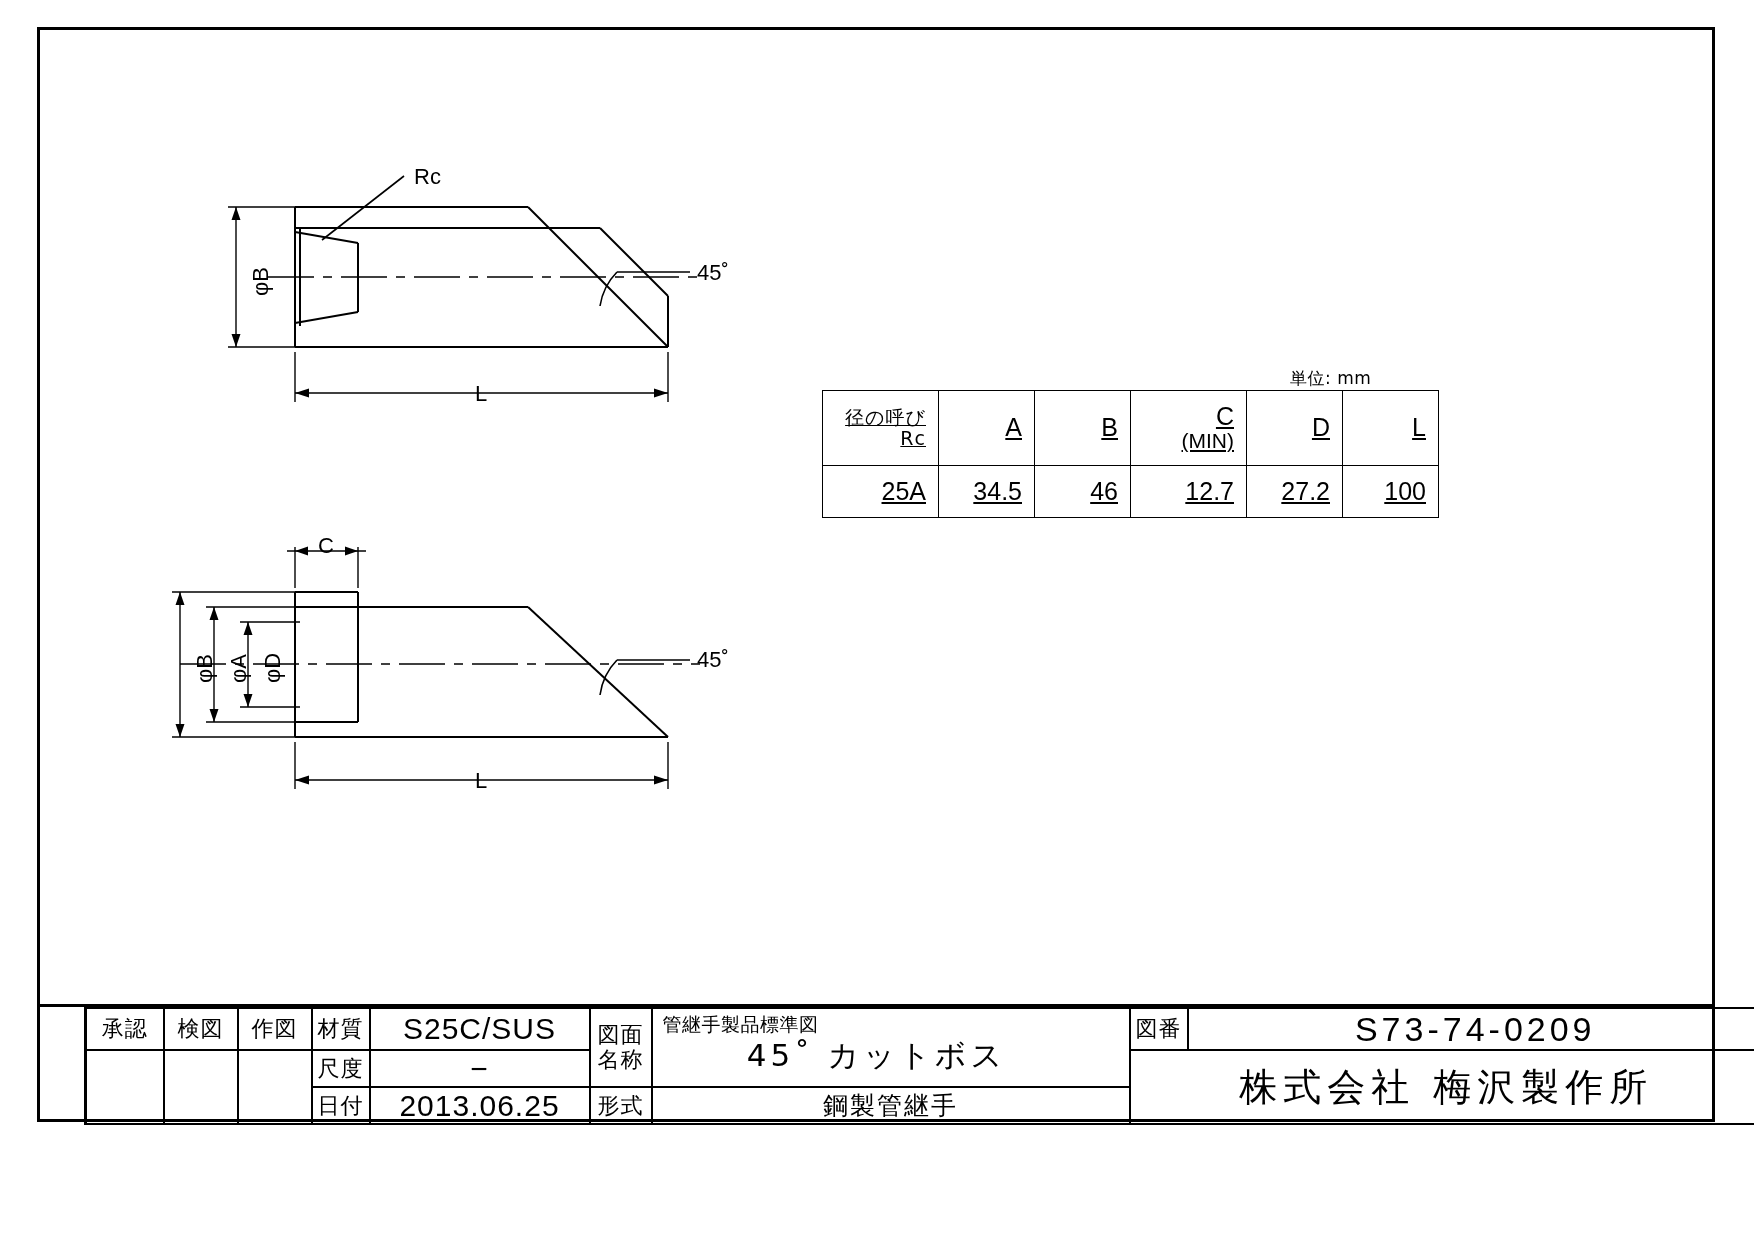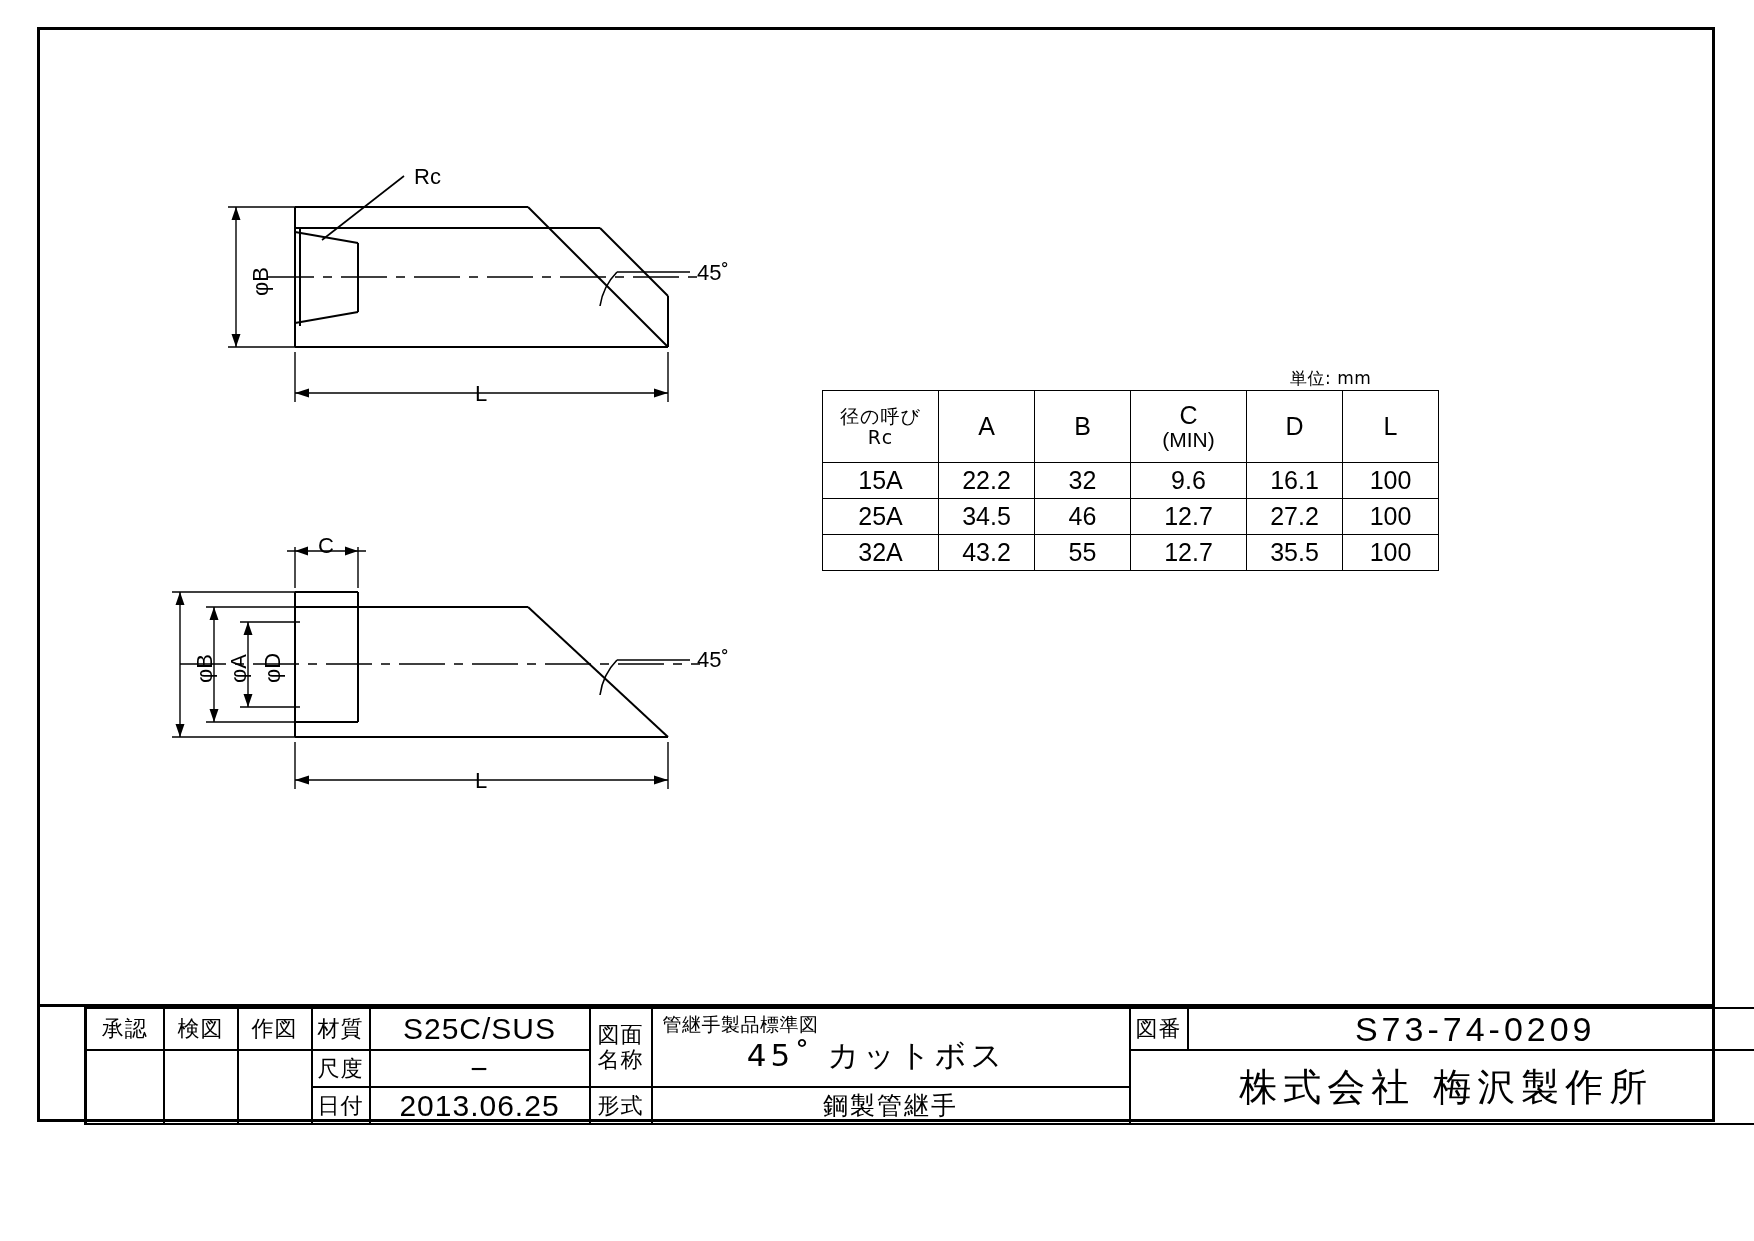--- a/index.html
+++ b/index.html
@@ -46,26 +46,27 @@
     font-size: 17px;
     letter-spacing: 0.5px;
     font-family: "DejaVu Sans", sans-serif;
   }
   table.dim {
     border-collapse: collapse;
     font-family: "Liberation Sans", sans-serif;
   }
   table.dim th, table.dim td {
     border: 1.6px solid #000;
-    text-align: center;
+    text-align: right;
     font-weight: normal;
     font-size: 25px;
-    padding: 0;
+    padding: 12px;
     height: 36px;
     line-height: 1.08;
+    text-decoration: underline;
   }
   table.dim thead th {
     height: 72px;
     font-size: 25px;
   }
   table.dim thead th.jp {
     font-size: 19px;
     font-family: "DejaVu Sans", sans-serif;
     letter-spacing: 1px;
   }
@@ -334,41 +335,25 @@
           <th class="col-c c-hdr">
             <span class="big">C</span>
             <span class="small">(MIN)</span>
           </th>
           <th class="col-d">D</th>
           <th class="col-l">L</th>
         </tr>
       </thead>
       <tbody>
         <tr>
-          <td>15A</td>
-          <td>22.2</td>
-          <td>32</td>
-          <td>9.6</td>
-          <td>16.1</td>
-          <td>100</td>
-        </tr>
-        <tr>
           <td>25A</td>
           <td>34.5</td>
           <td>46</td>
           <td>12.7</td>
           <td>27.2</td>
-          <td>100</td>
-        </tr>
-        <tr>
-          <td>32A</td>
-          <td>43.2</td>
-          <td>55</td>
-          <td>12.7</td>
-          <td>35.5</td>
           <td>100</td>
         </tr>
       </tbody>
     </table>
   </div>
 
 
   <div class="title-block">
     <table class="tb-table">
       <colgroup>

